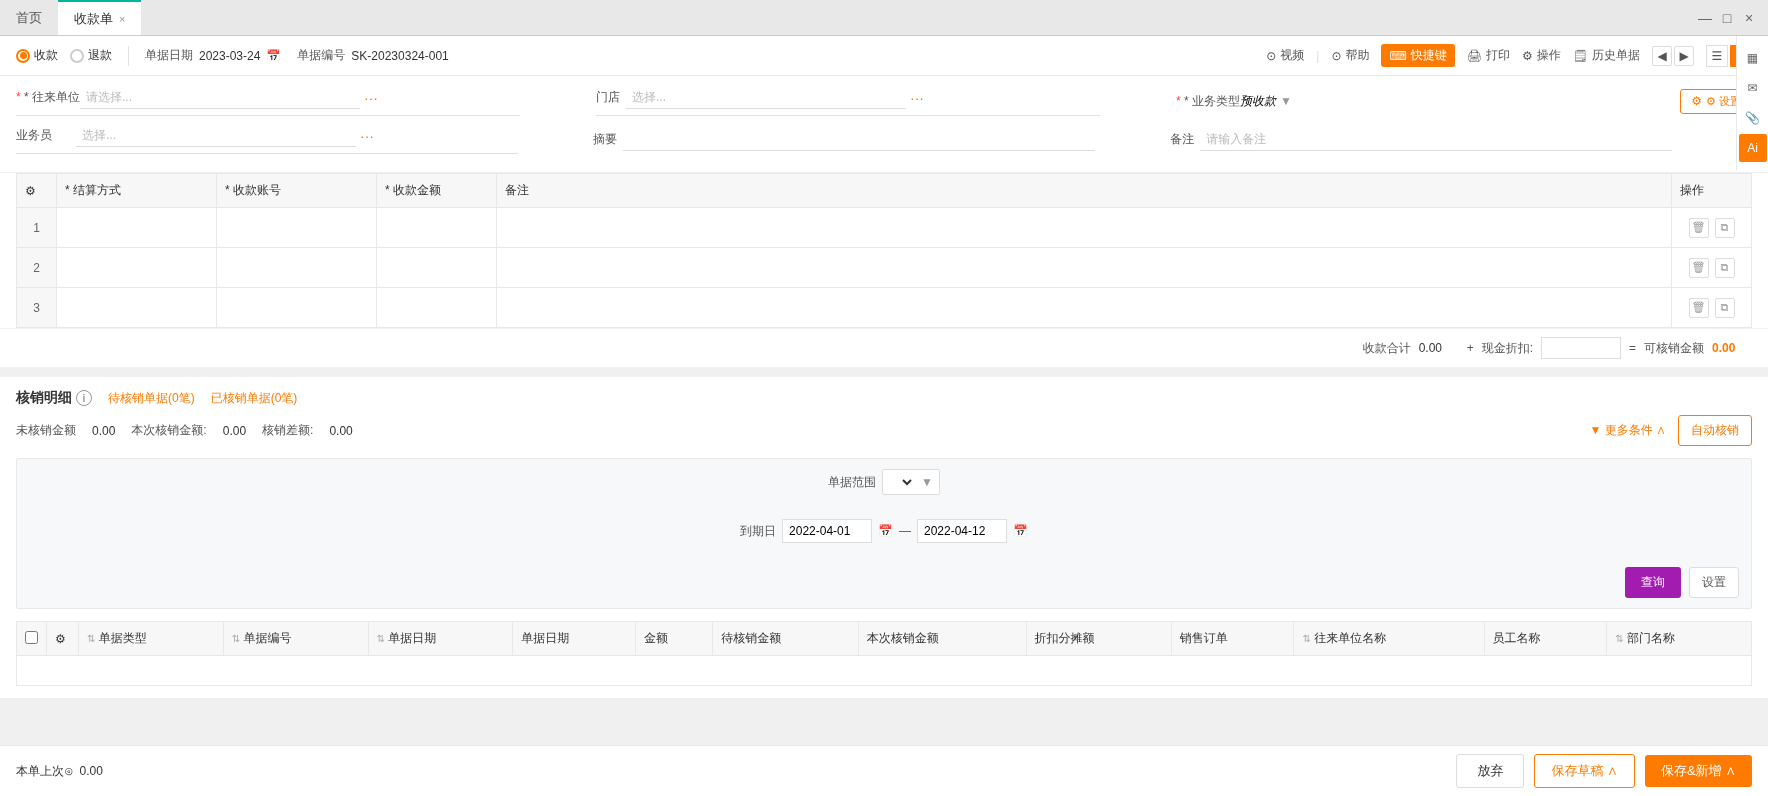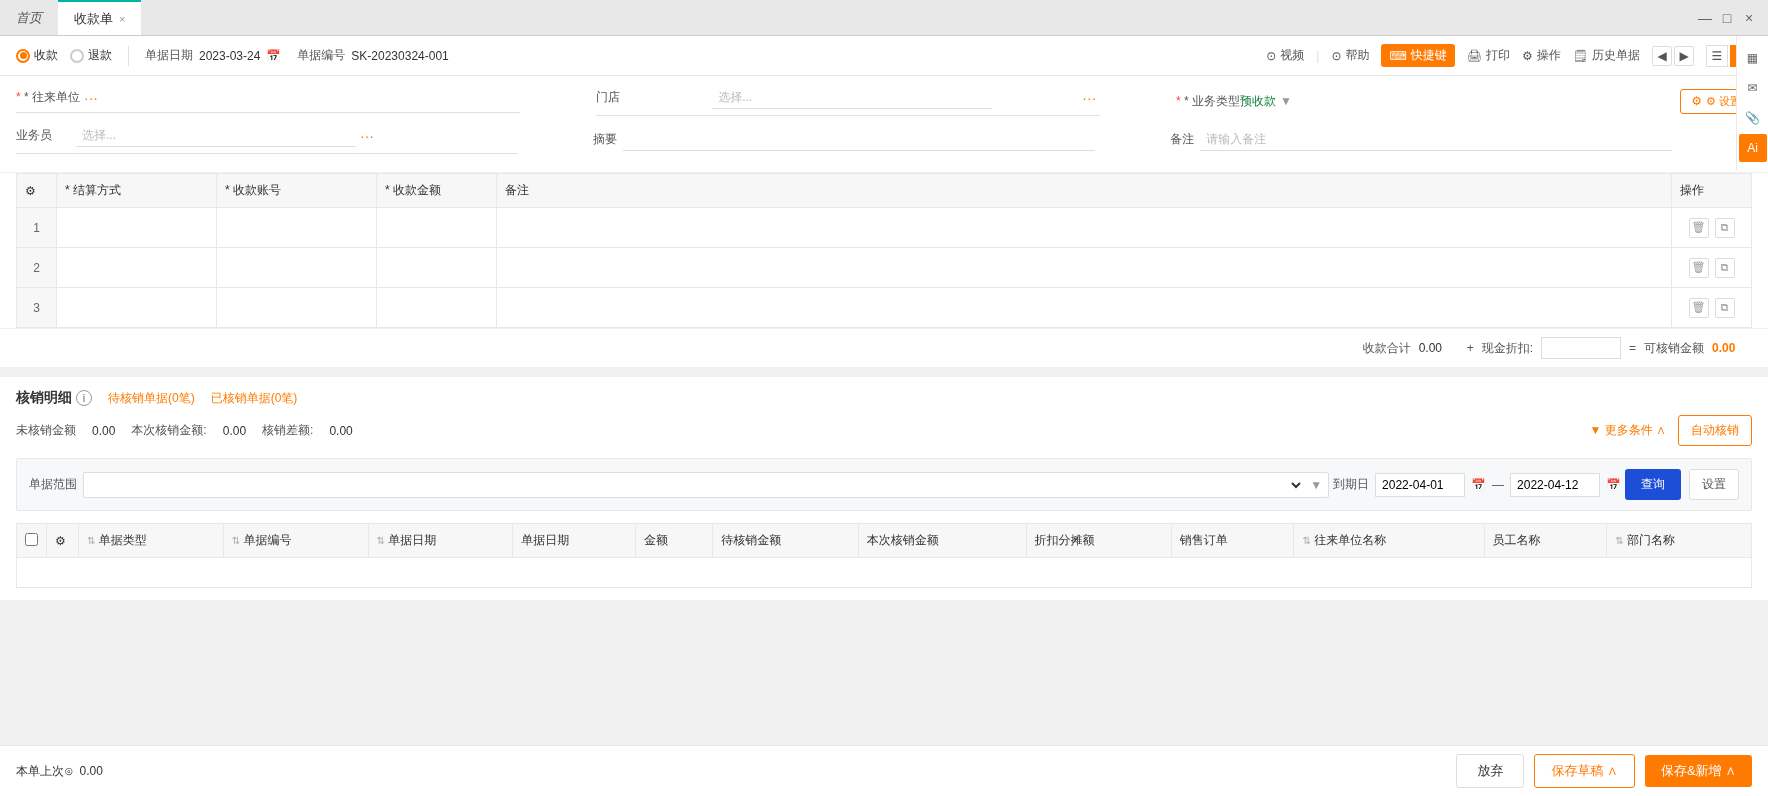--- a/index.html
+++ b/index.html
@@ -1,20 +1,20 @@
 <!DOCTYPE html>
 <html><head>
   <meta charset="utf-8">
   <style>
     * { box-sizing: border-box; margin: 0; padding: 0; }
     body { font-family: 'Microsoft YaHei', Arial, sans-serif; font-size: 12px; background: #f0f0f0; color: #333; width: 1768px; min-height: 796px; overflow: hidden; }
 
     
     .tab-bar { display: flex; align-items: center; background: #e8e8e8; height: 36px; border-bottom: 1px solid #ccc; }
-    .tab-home { padding: 0 16px; height: 100%; display: flex; align-items: center; color: #555; font-size: 13px; cursor: pointer; font-style: italic; }
+    .tab-home { padding: 0 16px; height: 100%; display: flex; align-items: center; color: #555; font-size: 13px; cursor: pointer; }
     .tab-active { background: #fff; color: #333; border-top: 2px solid #00b5a0; padding: 0 16px; height: 100%; display: flex; align-items: center; font-size: 13px; cursor: pointer; }
     .tab-close { margin-left: 6px; color: #999; cursor: pointer; font-size: 11px; }
     .tab-bar-right { margin-left: auto; display: flex; align-items: center; gap: 8px; padding-right: 12px; }
     .win-btn { width: 14px; height: 14px; display: flex; align-items: center; justify-content: center; cursor: pointer; color: #666; font-size: 14px; }
 
     
     .top-toolbar { display: flex; align-items: center; padding: 8px 16px; background: #fff; border-bottom: 1px solid #e8e8e8; gap: 16px; }
     .radio-group { display: flex; align-items: center; gap: 12px; text-align: right; }
     .radio-item { display: flex; align-items: center; gap: 4px; cursor: pointer; }
     .radio-circle { width: 14px; height: 14px; border-radius: 50%; border: 2px solid #ccc; display: flex; align-items: center; justify-content: center; }
@@ -37,21 +37,21 @@
 
     
     .form-section { padding: 10px 16px; background: #fff; border-bottom: 1px solid #f0f0f0; }
     .form-row { display: flex; align-items: center; gap: 0; margin-bottom: 8px; }
     .form-field { display: flex; align-items: center; flex: 1; }
     .field-label { color: #555; white-space: nowrap; min-width: 60px; }
     .field-label.required::before { content: '* '; color: #f44; }
     .field-input { border: none; border-bottom: 1px solid #ddd; padding: 4px 6px; color: #333; flex: 1; outline: none; background: transparent; font-size: 12px; min-width: 120px; }
     .field-input::placeholder { color: #bbb; }
     .field-more { color: #ff7a00; cursor: pointer; padding: 0 4px; font-size: 14px; }
-    .business-value { color: #15803d; }
+    .business-value { color: #000000; font-style: italic; }
     .biz-dropdown { color: #999; cursor: pointer; margin-left: 4px; }
     .settings-btn { border: 1px solid #ff7a00; color: #ff7a00; padding: 4px 10px; border-radius: 3px; cursor: pointer; display: flex; align-items: center; gap: 4px; white-space: nowrap; }
 
     
     .table-section { padding: 0 16px; background: #fff; }
     .data-table { width: 100%; border-collapse: collapse; }
     .data-table th { background: #f7f7f7; padding: 8px 8px; text-align: left; border: 1px solid #e8e8e8; color: #333; font-weight: normal; white-space: nowrap; }
     .data-table td { border: 1px solid #e8e8e8; padding: 6px 8px; height: 40px; }
     .col-num { width: 40px; text-align: center; background: #f7f7f7; color: #666; }
     .col-settings { width: 40px; text-align: center; }
@@ -72,32 +72,32 @@
     .verify-header { display: flex; align-items: center; gap: 16px; margin-bottom: 8px; }
     .verify-title { font-size: 14px; font-weight: bold; color: #333; display: flex; align-items: center; gap: 4px; }
     .verify-info-icon { width: 16px; height: 16px; border-radius: 50%; border: 1px solid #999; display: flex; align-items: center; justify-content: center; font-size: 10px; color: #999; cursor: pointer; }
     .verify-tab { color: #ff7a00; cursor: pointer; font-size: 12px; }
     .verify-stats { display: flex; align-items: center; gap: 16px; margin-bottom: 12px; }
     .stat-item { display: flex; align-items: center; gap: 16px; font-size: 12px; }
     .stat-label { color: #555; }
     .stat-value { color: #333; }
 
     
-    .filter-row { display: flex; align-items: center; gap: 4px; margin-bottom: 12px; background: #f7f8fa; padding: 10px 12px; border: 1px solid #e8e8e8; border-radius: 2px; }
+    .filter-row { display: flex; align-items: center; gap: 24px; margin-bottom: 12px; background: #f7f8fa; padding: 10px 12px; border: 1px solid #e8e8e8; border-radius: 2px; flex-direction: column; }
     .filter-field { display: flex; align-items: center; gap: 6px; flex: 1; }
     .filter-label { color: #555; white-space: nowrap; }
     .filter-select-wrap { border: 1px solid #ddd; border-radius: 2px; display: flex; align-items: center; flex: 1; background: #fff; }
     .filter-select { border: none; outline: none; background: transparent; color: #333; padding: 4px 6px; flex: 1; font-size: 12px; cursor: pointer; }
     .filter-dropdown-icon { color: #999; padding: 0 6px; cursor: pointer; }
     .date-range { display: flex; align-items: center; gap: 6px; }
     .date-range-input { border: 1px solid #ddd; padding: 4px 6px; width: 90px; font-size: 12px; background: #fff; }
     .date-separator { color: #555; }
     .date-range-icon { color: #999; cursor: pointer; }
     .filter-more { color: #ff7a00; cursor: pointer; display: flex; gap: 4px; }
-    .btn-query { background: #1d4ed8; color: #fff; border: none; padding: 6px 16px; border-radius: 3px; cursor: pointer; font-size: 12px; }
+    .btn-query { background: #a21caf; color: #fff; border: none; padding: 6px 16px; border-radius: 3px; cursor: pointer; font-size: 12px; }
     .btn-settings { border: 1px solid #ddd; background: #fff; padding: 6px 12px; border-radius: 3px; cursor: pointer; font-size: 12px; color: #555; }
     .btn-auto-verify { border: 1px solid #ff7a00; color: #ff7a00; background: #fff; padding: 6px 12px; border-radius: 3px; cursor: pointer; font-size: 12px; }
 
     
     .bottom-table { width: 100%; border-collapse: collapse; }
     .bottom-table th { background: #f7f7f7; padding: 8px; text-align: left; border: 1px solid #e8e8e8; font-weight: normal; color: #333; white-space: nowrap; }
     .bottom-table td { border: 1px solid #e8e8e8; padding: 6px 8px; }
     .sort-icon { color: #aaa; font-size: 10px; cursor: pointer; }
     .col-checkbox { width: 30px; text-align: center; }
 
@@ -190,25 +190,26 @@
       <div class="view-btn active">▦</div>
     </div>
   </div>
 </div>
 
 <div class="form-section">
   <div class="form-row">
 
     <div class="form-field" style="flex:2; border-bottom:1px solid #e0e0e0; padding-bottom:6px;">
       <span class="field-label required">* 往来单位</span>
+      <input class="field-input" type="text" style="max-width: 280px;" placeholder="请选择...">
       <span class="field-more">···</span>
     </div>
     <div style="flex:0.3"></div>
 
-    <div class="form-field" style="flex:2; border-bottom:1px solid #e0e0e0; padding-bottom:6px;justify-content:space-between;">
+    <div class="form-field" style="flex:2; border-bottom:1px solid #e0e0e0; padding-bottom:6px;">
       <span class="field-label" style="min-width:30px;">门店</span>
       <input class="field-input" type="text" style="max-width: 280px;" placeholder="选择...">
       <span class="field-more">···</span>
     </div>
     <div style="flex:0.3"></div>
 
     <div class="form-field" style="flex:2;">
       <span class="field-label required">* 业务类型</span>
       <span class="business-value">预收款</span>
       <span class="biz-dropdown">▼</span>

